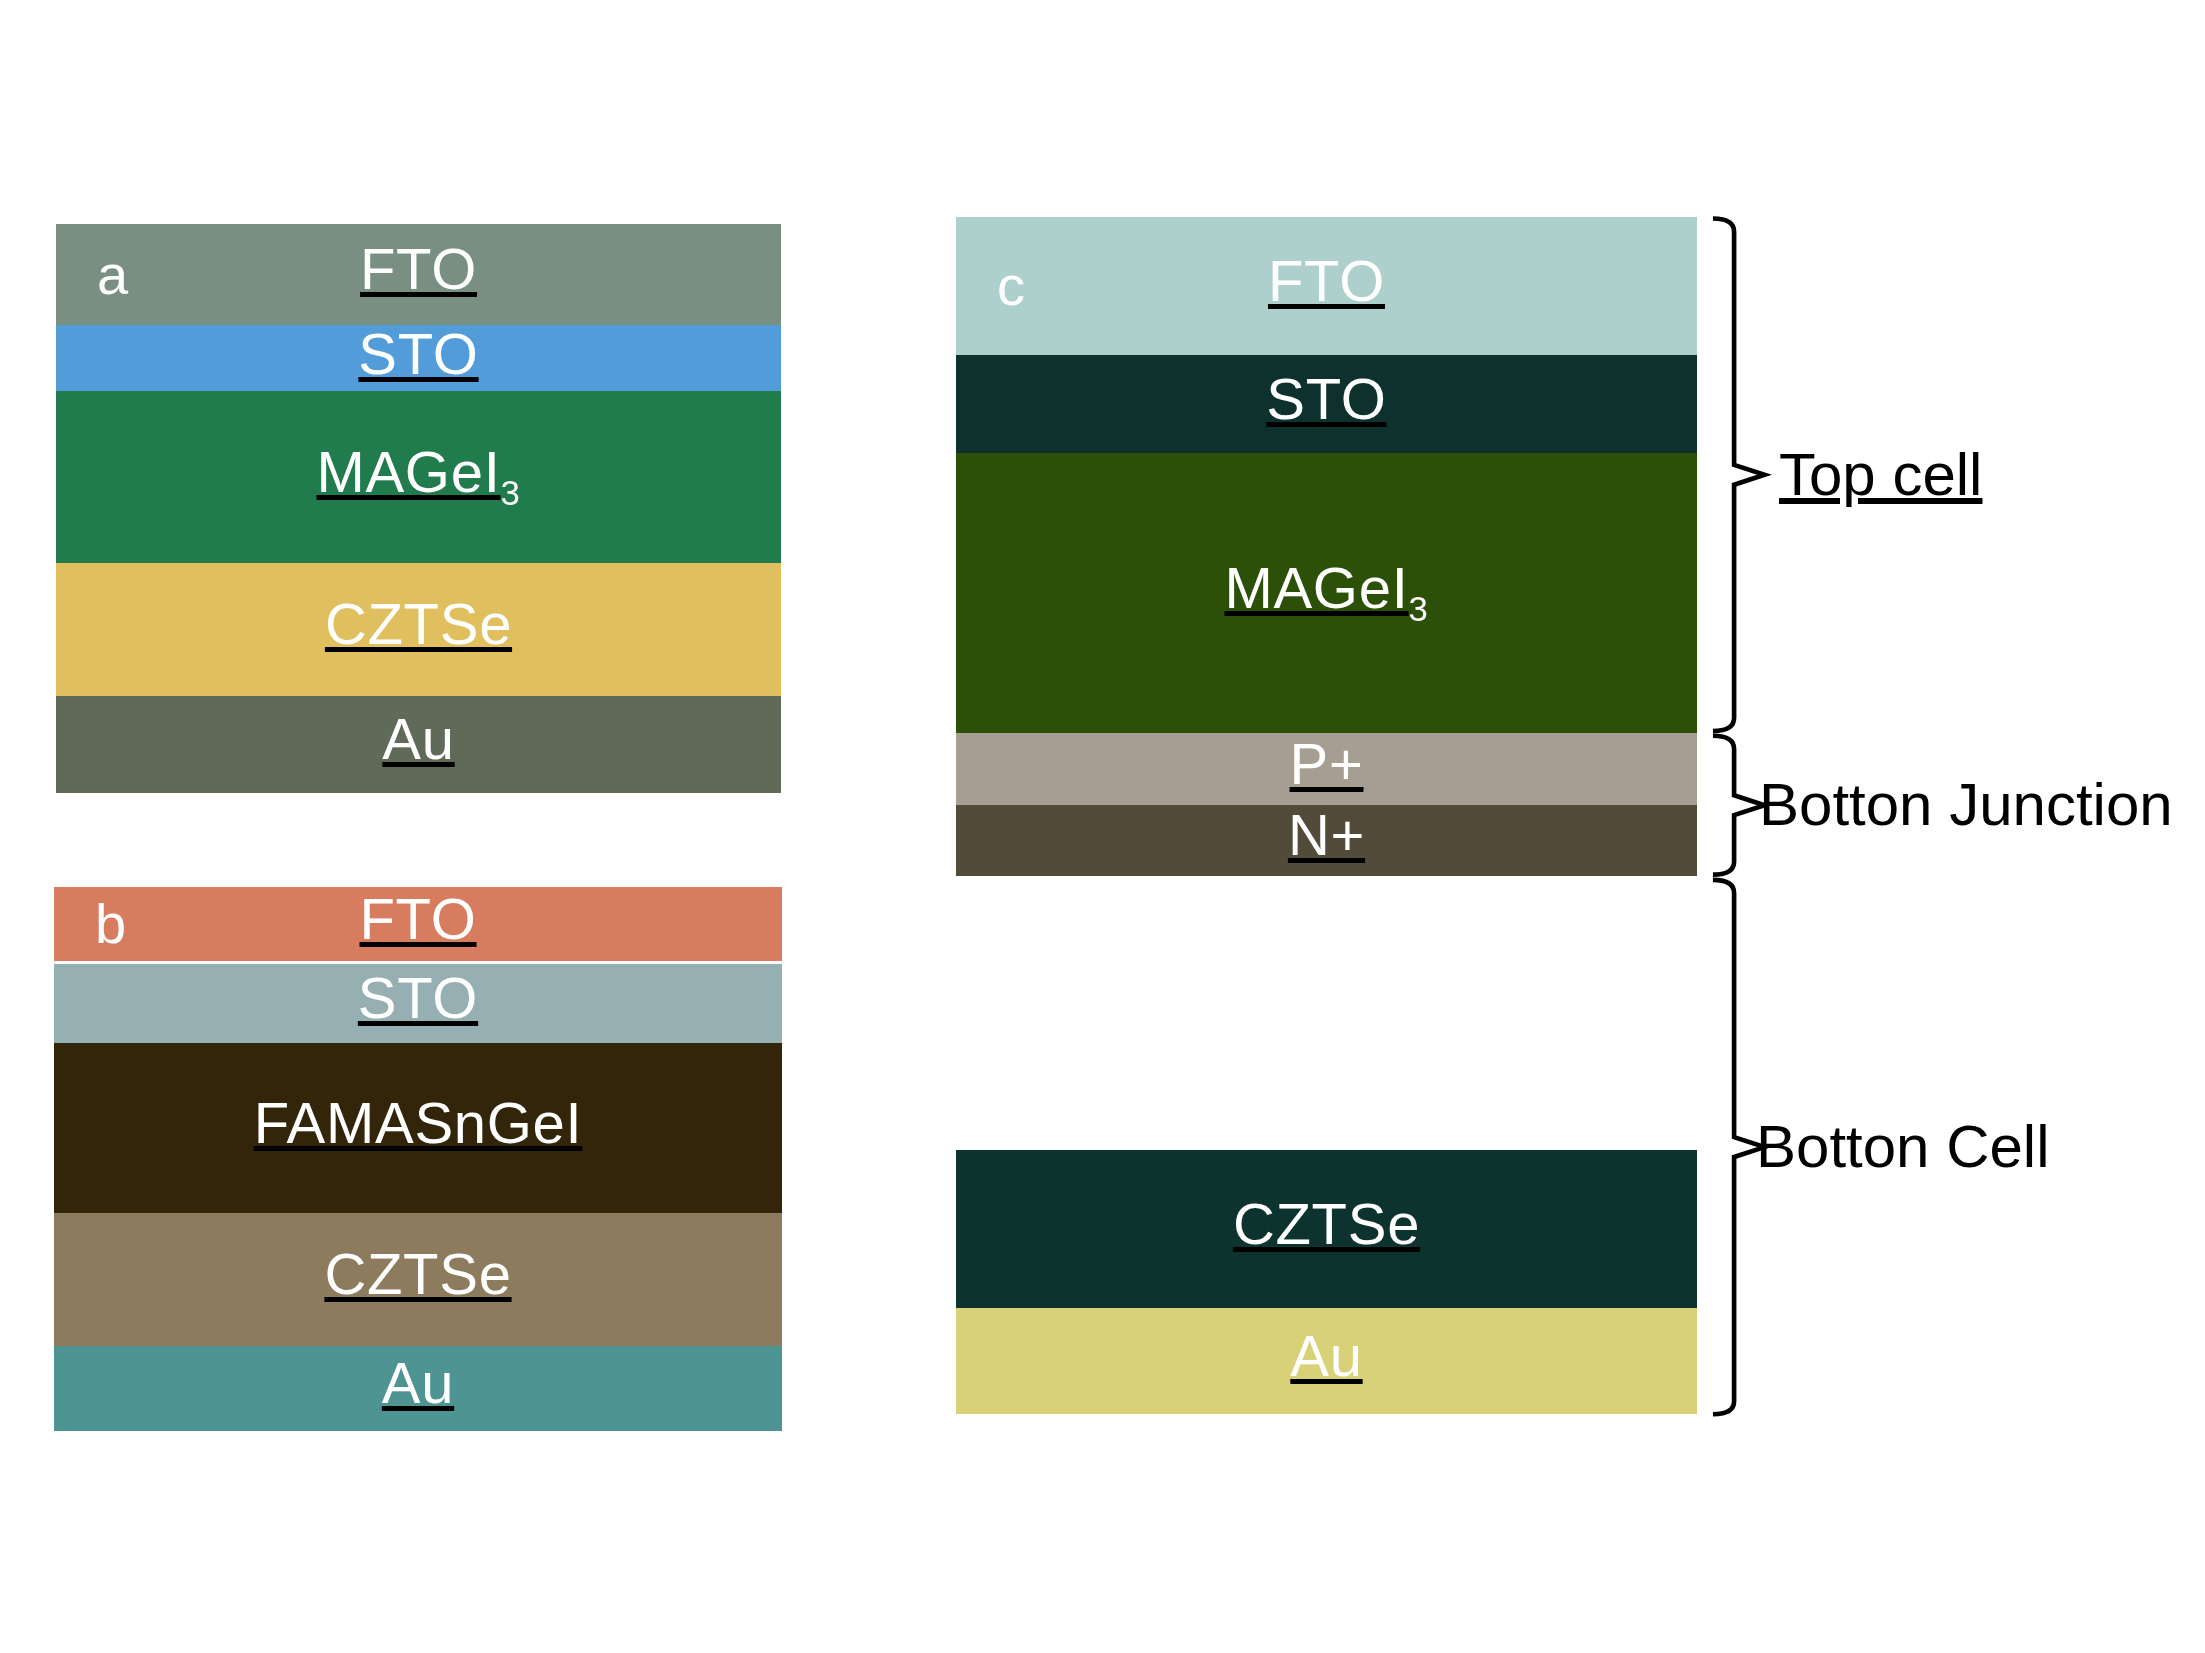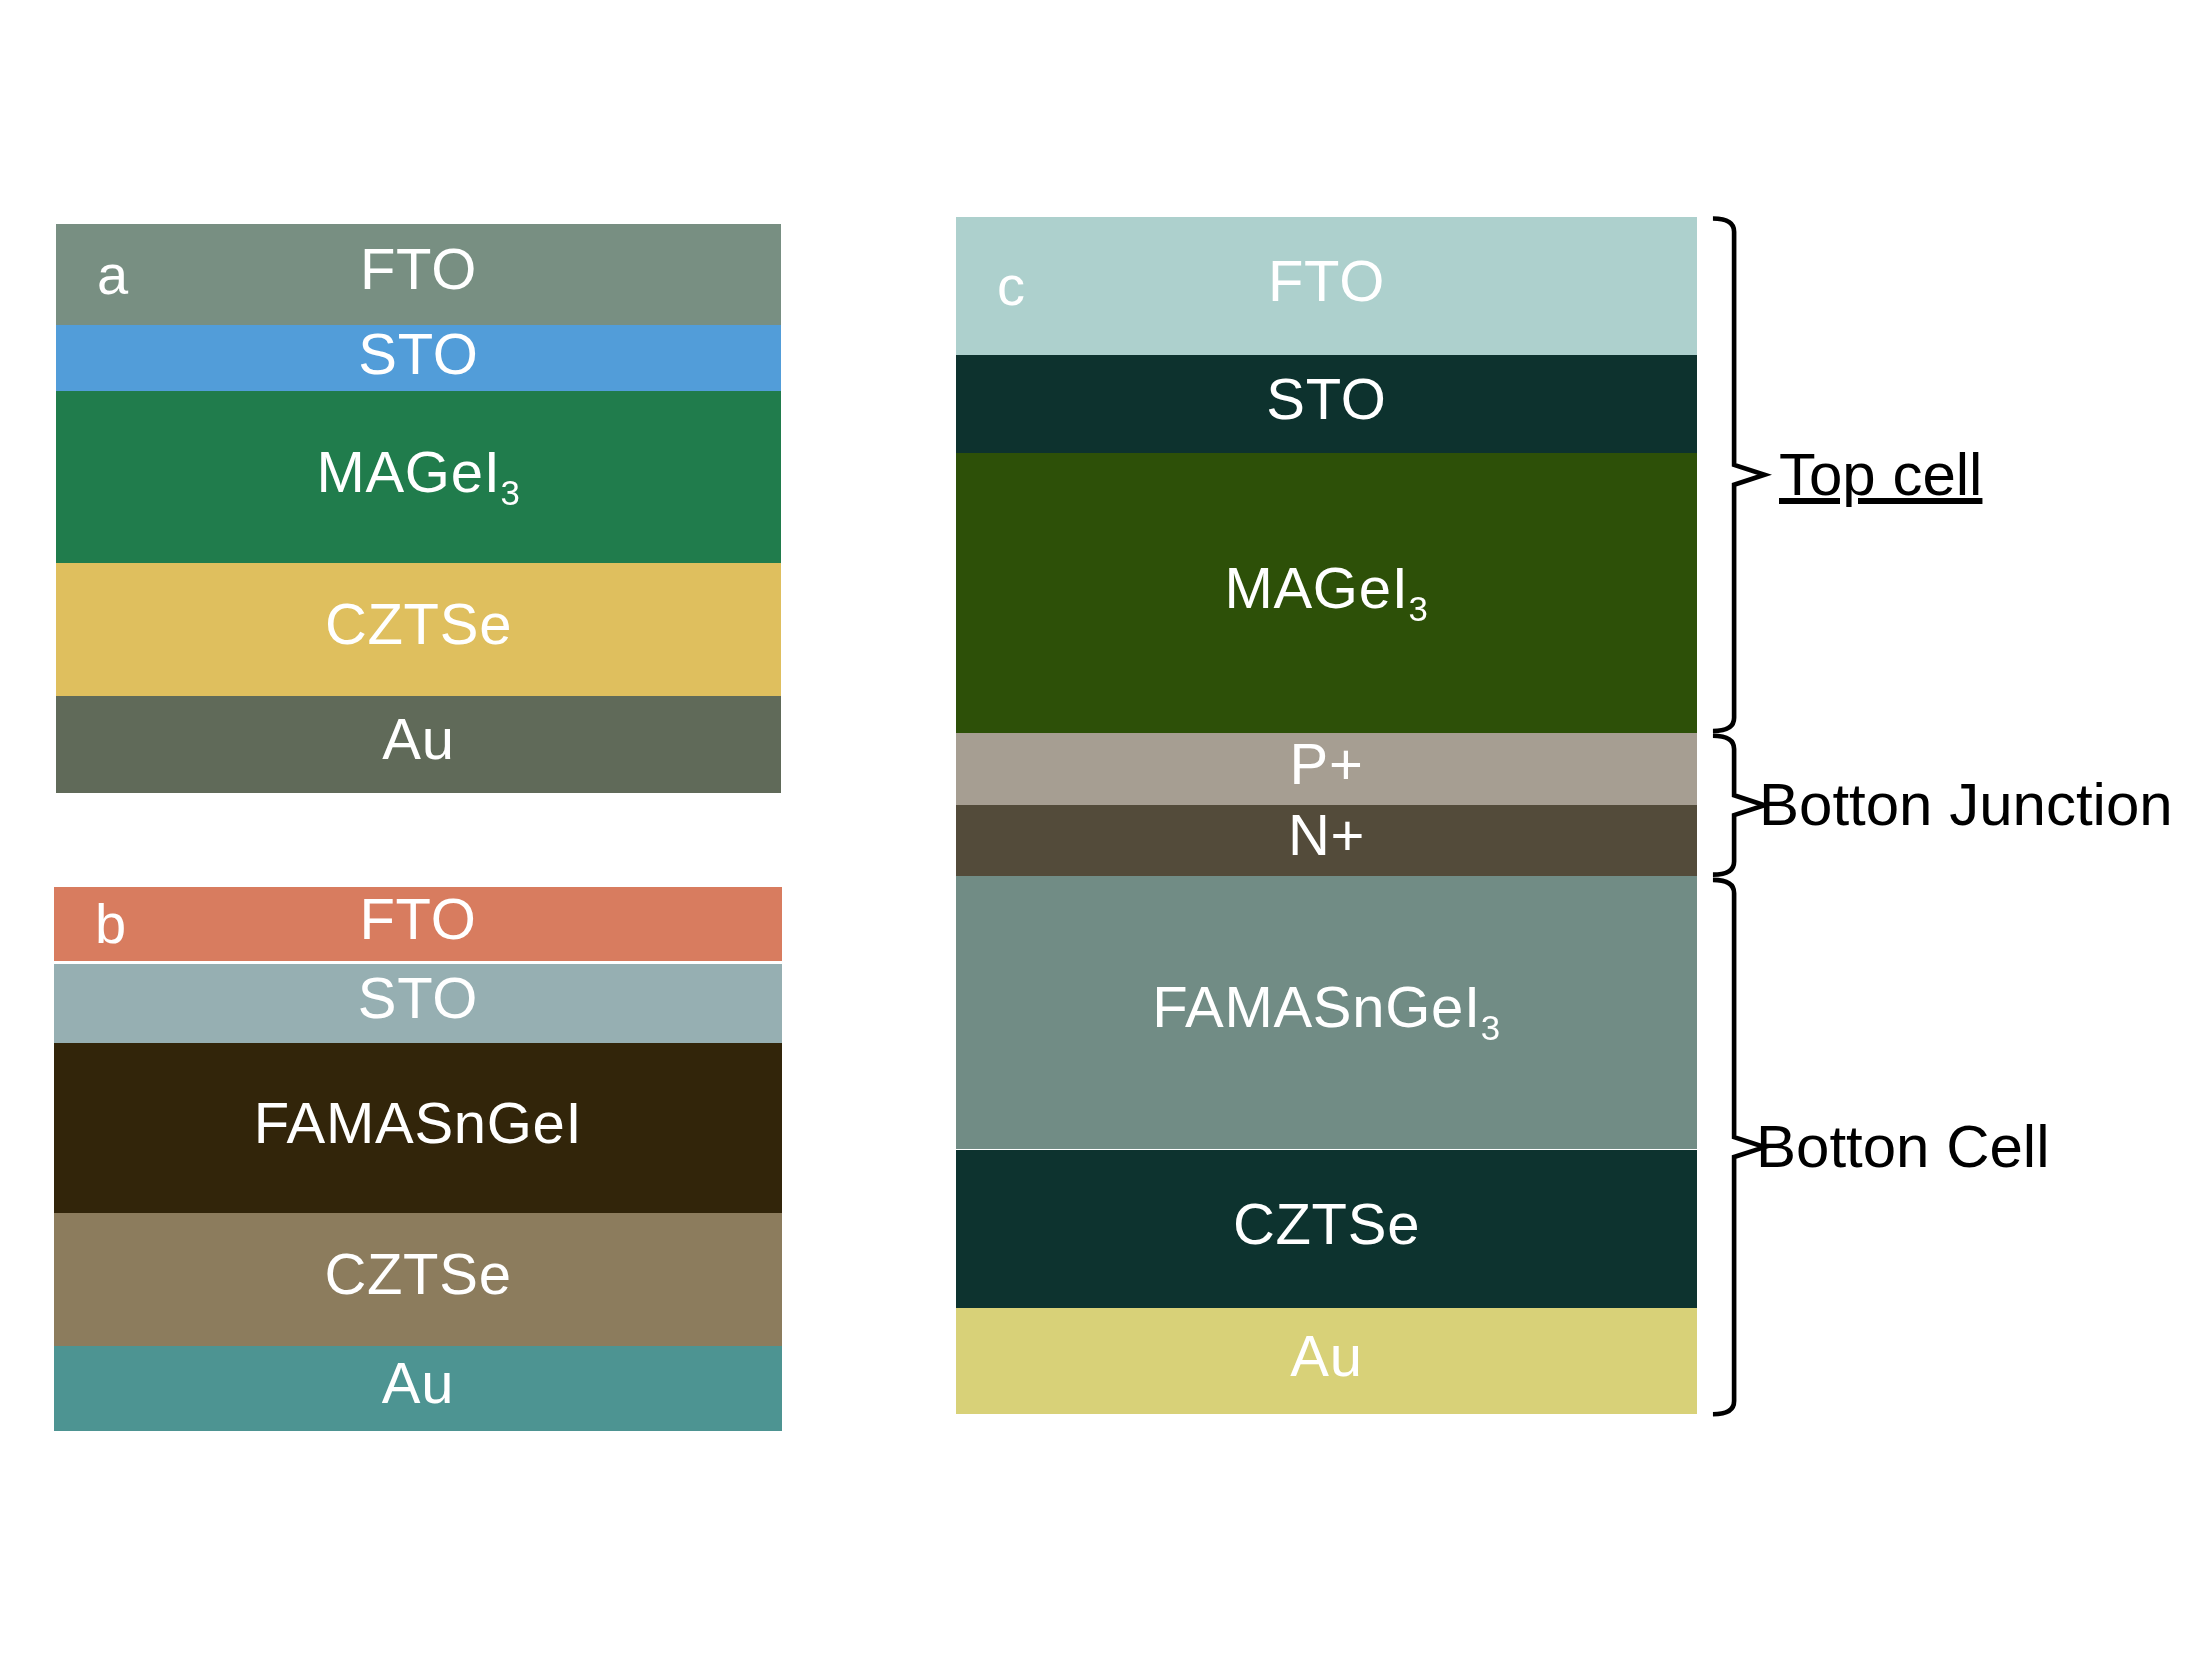--- a/index.html
+++ b/index.html
@@ -6,21 +6,21 @@
   body{
     width:2205px;height:1654px;
     background:#ffffff;
     overflow:hidden;
     position:relative;
     font-family:"Liberation Sans", sans-serif;
   }
   .stack{position:absolute;}
   .layer{
     position:absolute;left:0;right:0;
-    display:flex;align-items:center;justify-content:center;
+    display:flex;align-items:center;justify-content:center;text-decoration:underline;
   }
   .layer-label{
     color:#ffffff;
     font-size:58px;
     line-height:1;
     white-space:nowrap;
     letter-spacing:0.7px;
   }
   .sub{
     font-size:0.6em;
@@ -95,23 +95,20 @@
     </div>
     <div class="layer" style="top: 236px; height: 280px; background: rgb(45, 80, 8);">
       <span class="layer-label"><span>MAGeI</span><span class="sub">3</span></span>
     </div>
     <div class="layer" style="top: 516px; height: 72px; background: rgb(166, 158, 146);">
       <span class="layer-label"><span>P+</span><span class="sub"></span></span>
     </div>
     <div class="layer" style="top: 588px; height: 71px; background: rgb(83, 75, 58);">
       <span class="layer-label"><span>N+</span><span class="sub"></span></span>
     </div>
-    <div class="layer" style="top: 659px; height: 273px; background: rgb(113, 140, 133);">
-      <span class="layer-label"><span>FAMASnGeI</span><span class="sub">3</span></span>
-    </div>
     <div class="layer" style="top: 933px; height: 158px; background: rgb(13, 51, 47);">
       <span class="layer-label"><span>CZTSe</span><span class="sub"></span></span>
     </div>
     <div class="layer" style="top: 1091px; height: 106px; background: rgb(216, 209, 120);">
       <span class="layer-label"><span>Au</span><span class="sub"></span></span>
     </div>
     <div class="letter" style="height: 138px;">c</div>
   </div>
 <svg class="braces" width="2205" height="1654" viewBox="0 0 3334 2500">
     <path d="M 2590 330 Q 2622 330 2622 350 L 2622 702.5 L 2668 717.5 L 2622 732.5 L 2622 1085 Q 2622 1105 2590 1105" fill="none" stroke="#000000" stroke-width="7"></path>

